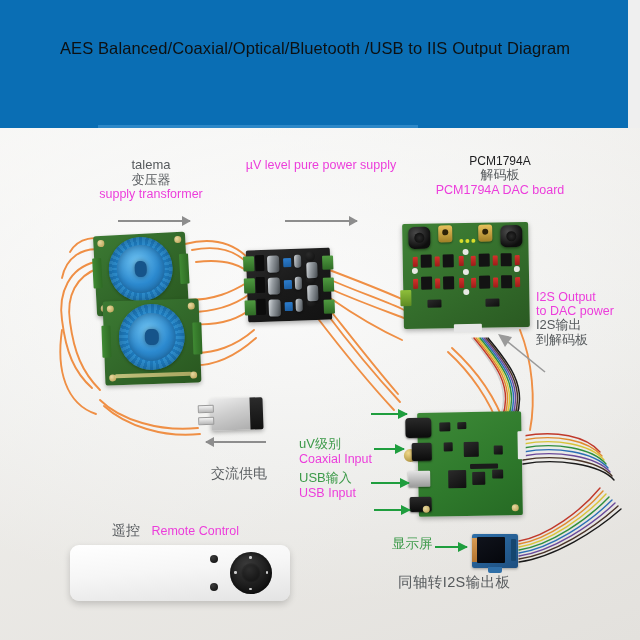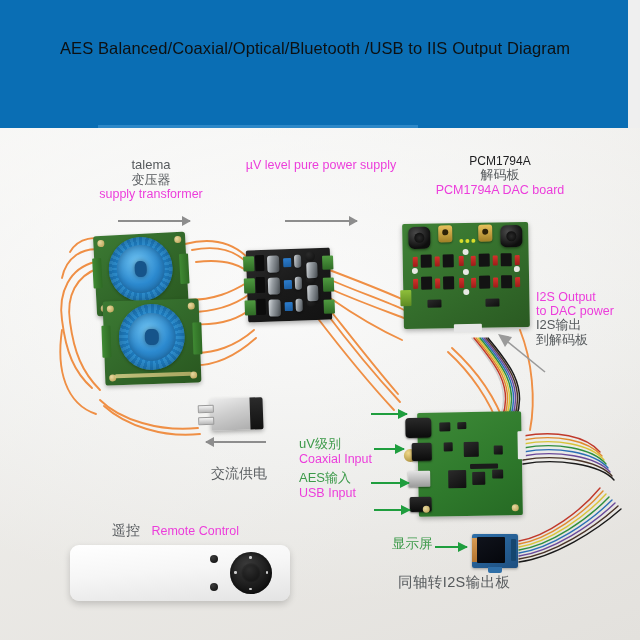--- a/index.html
+++ b/index.html
@@ -458,21 +458,21 @@
   <div class="lbl" style="left:299px; top:437px; width:82px; text-align:left;">
     <span class="cn" style="color:#3c9a49;font-size:13px;">uV级别</span>
     <span class="en">Coaxial Input</span>
   </div>
   <div class="grnarrow" style="left:374px; top:444px; width:30px;">
     <span class="shaft"></span>
       <span class="head"></span>
   </div>
 
   <div class="lbl" style="left:299px; top:471px; width:74px; text-align:left;">
-    <span class="cn" style="color:#3c9a49;font-size:13px;">AES输入</span>
+    <span class="cn" style="color:#3c9a49;font-size:13px;">USB输入</span>
     <span class="en">USB Input</span>
   </div>
   <div class="grnarrow" style="left:371px; top:478px; width:38px;">
     <span class="shaft"></span>
       <span class="head"></span>
   </div>
 
   <div class="grnarrow" style="left:374px; top:505px; width:36px;">
     <span class="shaft"></span>
       <span class="head"></span>

